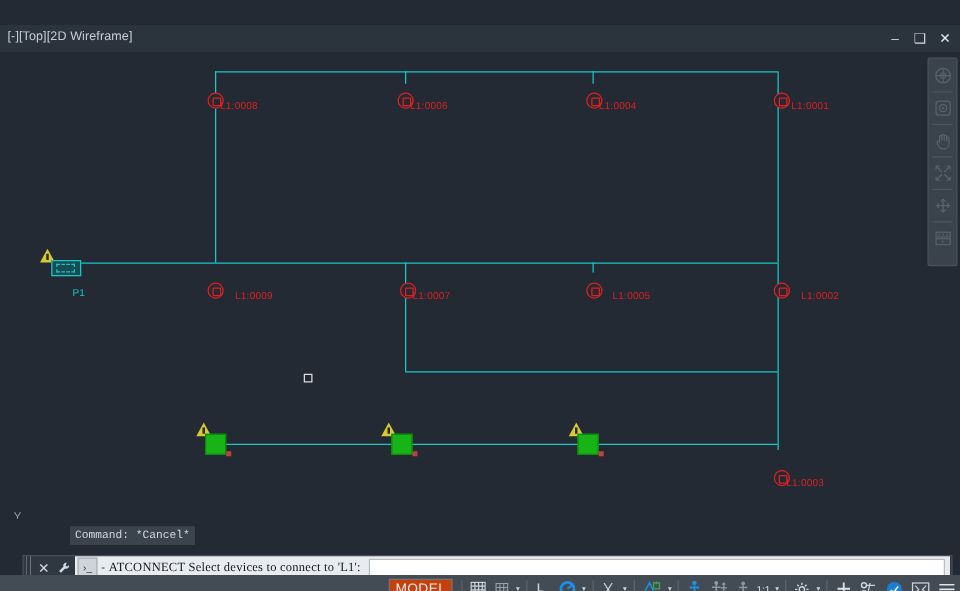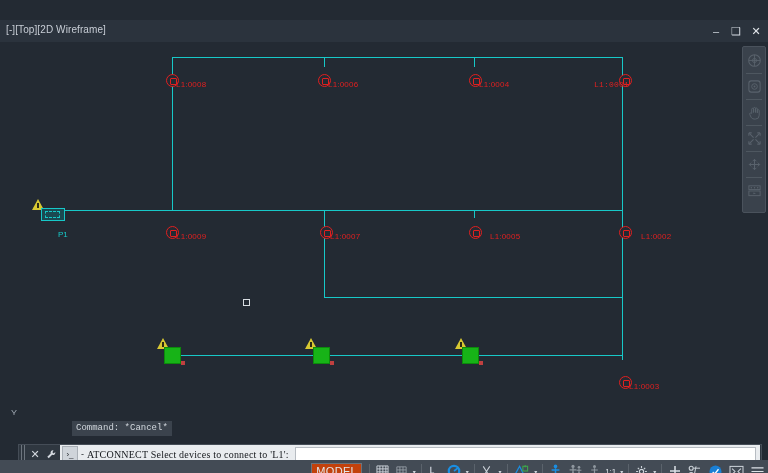--- a/index.html
+++ b/index.html
@@ -168,21 +168,21 @@
   .navbtn svg { display: block; }
   .navsep {
     width: 16px; height: 1px;
     background: #4e5760;
     margin: 2px 0;
   }
 
   
   .cmd-history {
     position: absolute;
-    left: 72px; bottom: 44px;
+    left: 56px; bottom: 44px;
     width: 250px;
   }
   .cmd-line {
     display: inline-block;
     background: #3b434d;
     color: #d2d8de;
     font-size: 9px;
     padding: 1px 4px;
     margin-bottom: 2px;
     font-family: "Liberation Mono", monospace;
@@ -309,24 +309,24 @@
     <div class="node" style="left:166px; top:32px;"></div>
     <div class="node-label" style="left:176px; top:38px;">L1:0008</div>
 
     <div class="node" style="left:318px; top:32px;"></div>
     <div class="node-label" style="left:328px; top:38px;">L1:0006</div>
 
     <div class="node" style="left:469px; top:32px;"></div>
     <div class="node-label" style="left:479px; top:38px;">L1:0004</div>
 
     <div class="node" style="left:619px; top:32px;"></div>
-    <div class="node-label" style="left:594px; top:38px;font-family:Liberation Mono, monospace;">L1:0001</div>
+    <div class="node-label" style="left:633px; top:38px;">L1:0001</div>
 
     <div class="node" style="left:166px; top:184px;"></div>
-    <div class="node-label" style="left:176px; top:190px;">L1:0009</div>
+    <div class="node-label" style="left:188px; top:190px;">L1:0009</div>
 
     <div class="node" style="left:320px; top:184px;"></div>
     <div class="node-label" style="left:330px; top:190px;">L1:0007</div>
 
     <div class="node" style="left:469px; top:184px;"></div>
     <div class="node-label" style="left:490px; top:190px;">L1:0005</div>
 
     <div class="node" style="left:619px; top:184px;"></div>
     <div class="node-label" style="left:629px; top:190px;padding-left:12px;">L1:0002</div>
 

